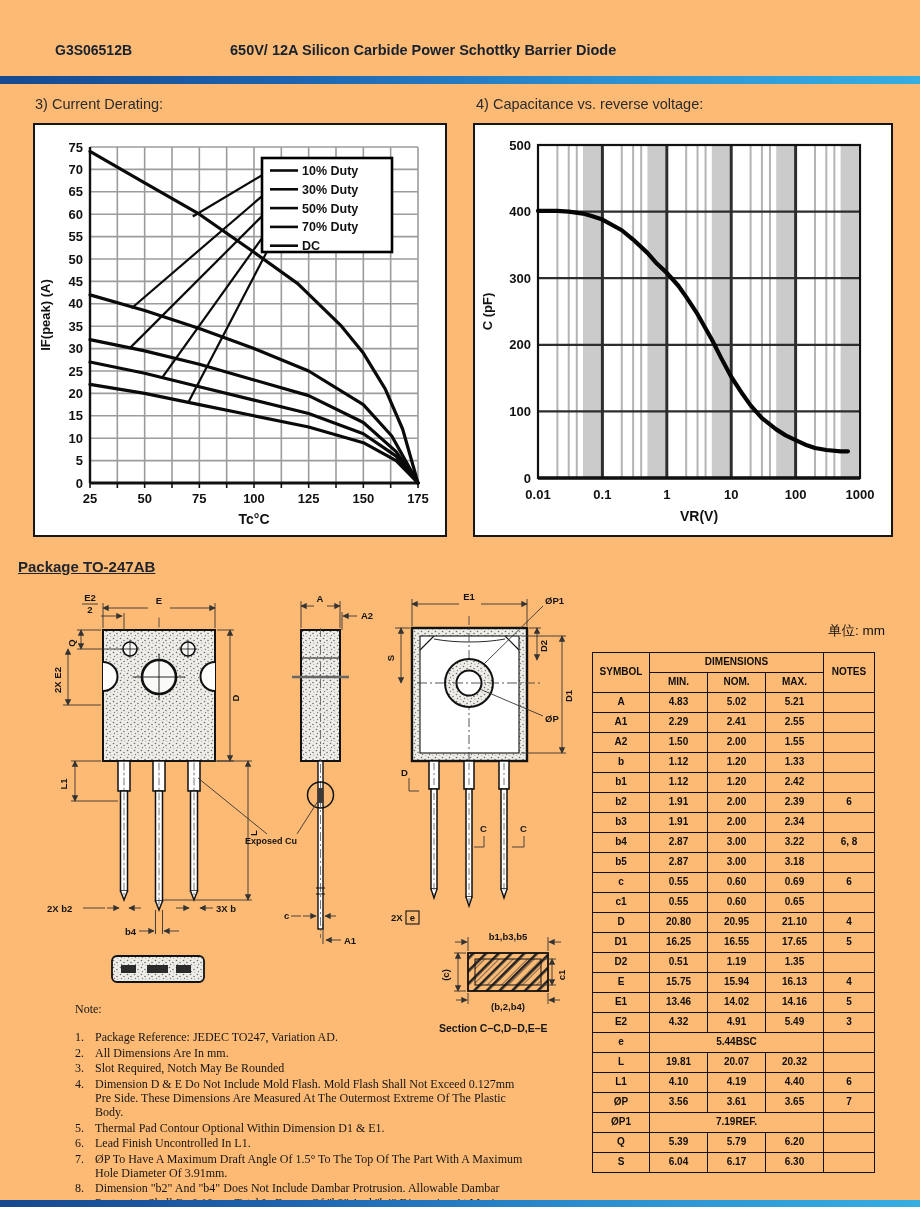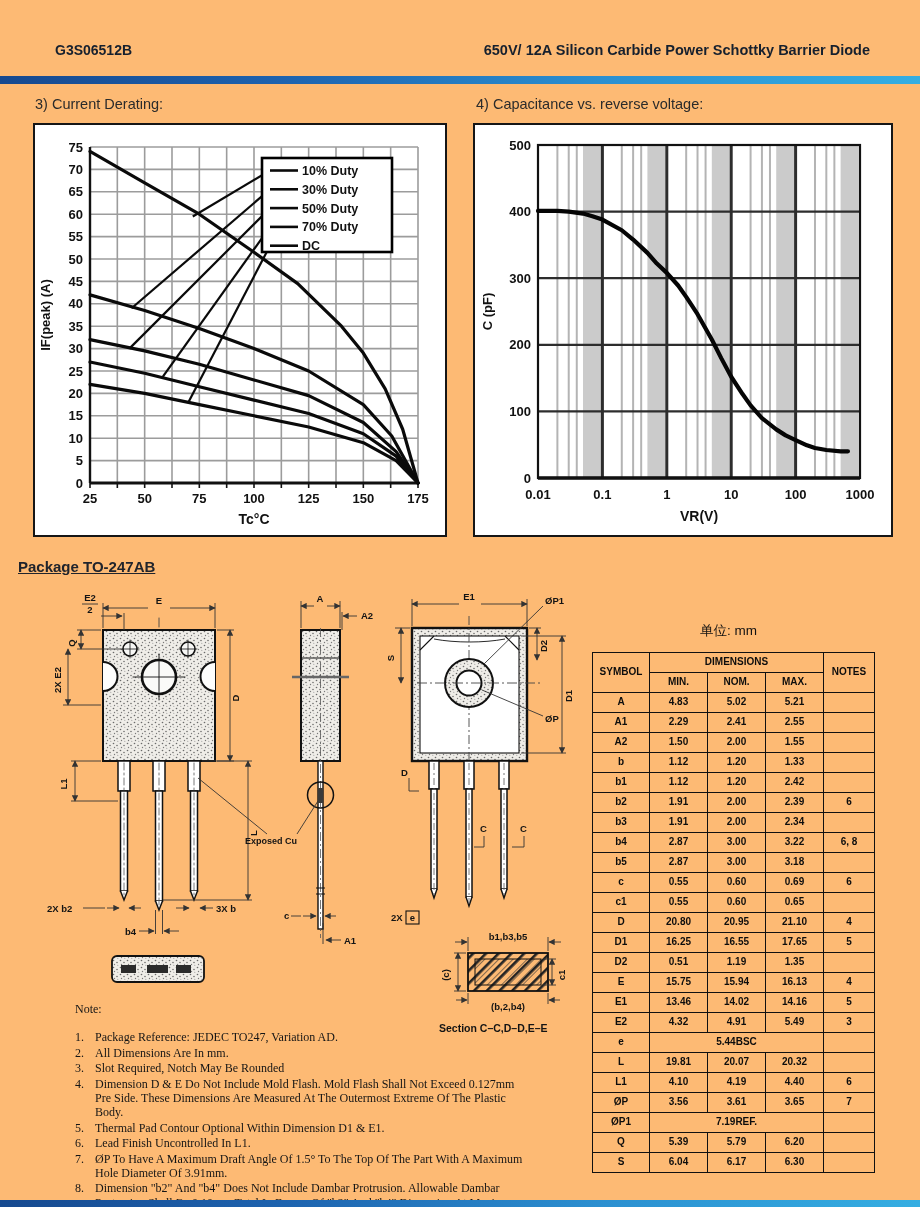--- a/index.html
+++ b/index.html
@@ -1,29 +1,29 @@
 <!DOCTYPE html>
 <html><head>
 <meta charset="utf-8">
 <style>
   html,body{margin:0;padding:0;background:#fff;}
   #page{position:relative;width:920px;height:1207px;background:#fdba74;overflow:hidden;
         font-family:"Liberation Sans",sans-serif;color:#111;}
   .hdr-part{position:absolute;left:55px;top:42px;width:160px;font-size:14px;font-weight:bold;color:#16202e;}
-  .hdr-title{position:absolute;left:230px;top:42px;width:640px;text-align:right;font-size:14.5px;font-weight:bold;color:#16202e;}
+  .hdr-title{position:absolute;left:230px;top:42px;width:640px;text-align:left;font-size:14.5px;font-weight:bold;color:#16202e;}
   .bluebar{position:absolute;left:0;top:76px;width:920px;height:8px;
            background:linear-gradient(90deg,#16498f 0%,#1d62ae 30%,#2b8fd0 65%,#35aee2 100%);}
   .bluebar.bottom{top:auto;bottom:0;height:7px;}
   .sec-title{position:absolute;top:96px;font-size:14.5px;color:#2b2b2b;}
   #sec1{left:35px;} #sec2{left:476px;}
   .panel{position:absolute;background:#fff;border:2px solid #161616;}
   #chart1{left:33px;top:123px;width:410px;height:410px;}
   #chart2{left:473px;top:123px;width:416px;height:410px;}
   .pkg-title{position:absolute;left:18px;top:558px;font-size:15px;font-weight:bold;color:#20242c;text-decoration:underline;}
-  .unit-label{position:absolute;left:700px;top:622px;width:185px;text-align:left;font-size:13.5px;color:#111;}
+  .unit-label{position:absolute;left:700px;top:622px;width:185px;text-align:right;font-size:13.5px;color:#111;}
   #dimtable{position:absolute;left:592px;top:652px;border-collapse:collapse;table-layout:fixed;}
   #dimtable td,#dimtable th{border:1.6px solid #111;font-size:10px;font-weight:bold;text-align:center;
       padding:0;height:19px;line-height:1.05;overflow:hidden;font-family:"Liberation Sans",sans-serif;color:#0d0d0d;}
   #pkg-svg{position:absolute;left:35px;top:588px;}
   .notes{position:absolute;left:75px;top:1002px;width:450px;font-family:"Liberation Serif",serif;
          font-size:12px;color:#151515;line-height:1.2;}
   .notes .nlabel{margin:0 0 14px 0;}
   .notes ol{margin:0;padding:0;list-style:none;}
   .notes li{display:flex;margin:0 0 1px 0;}
   .notes li .num{width:20px;flex:0 0 20px;}

